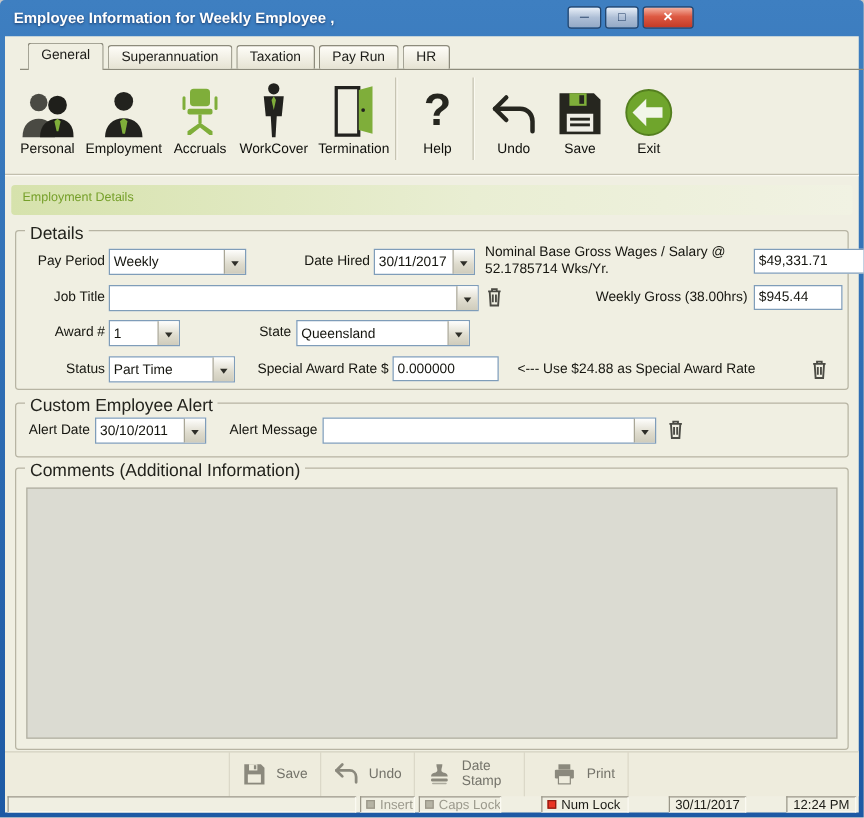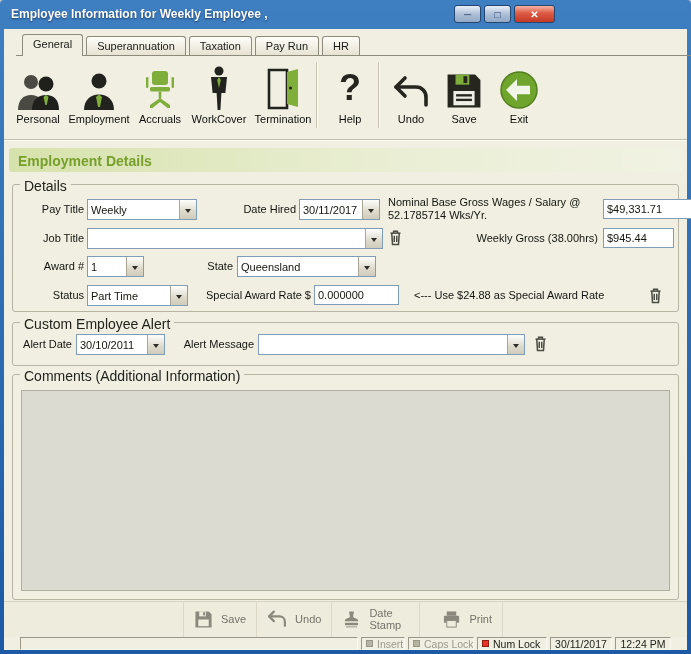--- a/index.html
+++ b/index.html
@@ -33,21 +33,21 @@
   .tb-item { position:absolute; top:60px; width:60px; height:74px; display:flex; flex-direction:column; align-items:center; cursor:default; }
   .tb-item .ic { height:50px; display:flex; align-items:flex-end; justify-content:center; }
   .tb-item .cap { font-size:11px; color:#0f0f0b; margin-top:3px; white-space:nowrap; }
   .q { font-size:36px; font-weight:bold; color:#26261f; line-height:44px; }
   .tbsep { position:absolute; top:62px; width:1px; height:66px; background:#c6c3b2; box-shadow:1px 0 0 #fbfaf1; }
   .hr1 { position:absolute; left:4px; top:139px; width:683px; height:1px; background:#c2bfae; box-shadow:0 1px 0 #fbfaf2; }
 
   
   .sechdr { position:absolute; left:9px; top:148px; width:673px; height:24px; border-radius:3px;
             background:linear-gradient(90deg,#d6e2ac,#e9eed3 55%,#f1f2e3); }
-  .sechdr span { position:absolute; left:9px; top:5px; font-size:14px; font-weight:bold; color:#76a02a; }
+  .sechdr span { position:absolute; left:9px; top:5px; font-size:10px; font-weight:normal; color:#76a02a; }
 
   
   .group { position:absolute; border:1px solid #b7b4a3; border-radius:3px; }
   .legend { position:absolute; background:#f0efe2; padding:0 4px; font-size:14px; color:#23231d; white-space:nowrap; z-index:2; }
 
   .lbl { position:absolute; font-size:11px; color:#15150f; white-space:nowrap; }
   .lbl.r { text-align:right; }
 
   .combo { position:absolute; height:21px; background:#fff; border:1px solid #7f9db9; display:flex; align-items:center; cursor:default; }
   .cval { flex:1; padding-left:3px; font-size:11px; white-space:nowrap; overflow:hidden; }
@@ -63,25 +63,25 @@
 
   
   .footerstrip { position:absolute; left:4px; top:601px; width:683px; height:36px; background:#eeecdd; border-top:1px solid #d4d1c1; }
   .footer { position:absolute; left:183px; top:601px; height:36px; display:flex; }
   .fbtn { display:flex; align-items:center; justify-content:center; gap:8px; border-left:1px solid #dbd8c8; padding:0 10px; cursor:default; }
   .fbtn:last-child { border-right:1px solid #dbd8c8;padding-left:22px; }
   .fbtn .fcap { font-size:11px; color:#74736a; max-width:40px; text-align:left; line-height:12px; }
   .fbtn .fic { display:flex; }
 
   
-  .statusbar { position:absolute; left:4px; top:637px; width:683px; height:13px; display:flex; gap:3px; padding:0 16px; align-items:stretch; }
+  .statusbar { position:absolute; left:4px; top:637px; width:683px; height:13px; display:flex; gap:3px; padding:0 2px; align-items:stretch; }
   .seg { border:1px solid; border-color:#9a9789 #fbfaf2 #fbfaf2 #9a9789; display:flex; align-items:center; padding:0 4px; font-size:10.5px; white-space:nowrap; overflow:hidden; }
   .seg.fill { flex:1; }
   .seg.dim { color:#9b998c; }
-  .seg.dark { color:#1c1c17; }
+  .seg.dark { color:#1c1c17;margin-left:29px; }
   .seg.center { justify-content:center; }
   .ind { display:inline-block; width:7px; height:7px; margin-right:4px; flex:none; }
   .ind.off { background:#b5b3a4; border:1px solid #9a9789; }
   .ind.on { background:#ea3323; border:1px solid #8d1d13; }
 </style>
 </head>
 <body>
 
 <div class="window">
 
@@ -218,21 +218,21 @@
 
   <div class="hr1"></div>
 
   <div class="sechdr">
     <span>Employment Details</span>
   </div>
 
   <div class="group" style="left:12px;top:184px;width:667px;height:128px"></div>
   <span class="legend" style="left:20px;top:178px">Details</span>
 
-  <span class="lbl r" style="left:8px;top:203px;width:76px">Pay Title</span>
+  <span class="lbl r" style="left:8px;top:203px;width:76px">Pay Period</span>
   <div class="combo" style="left:87px;top:199px;width:110px">
     <span class="cval">Weekly</span>
     <span class="cbtn">
         <i class="tri"></i>
       </span>
   </div>
 
   <span class="lbl r" style="left:220px;top:203px;width:76px">Date Hired</span>
   <div class="combo" style="left:299px;top:199px;width:81px">
     <span class="cval">30/11/2017</span>

